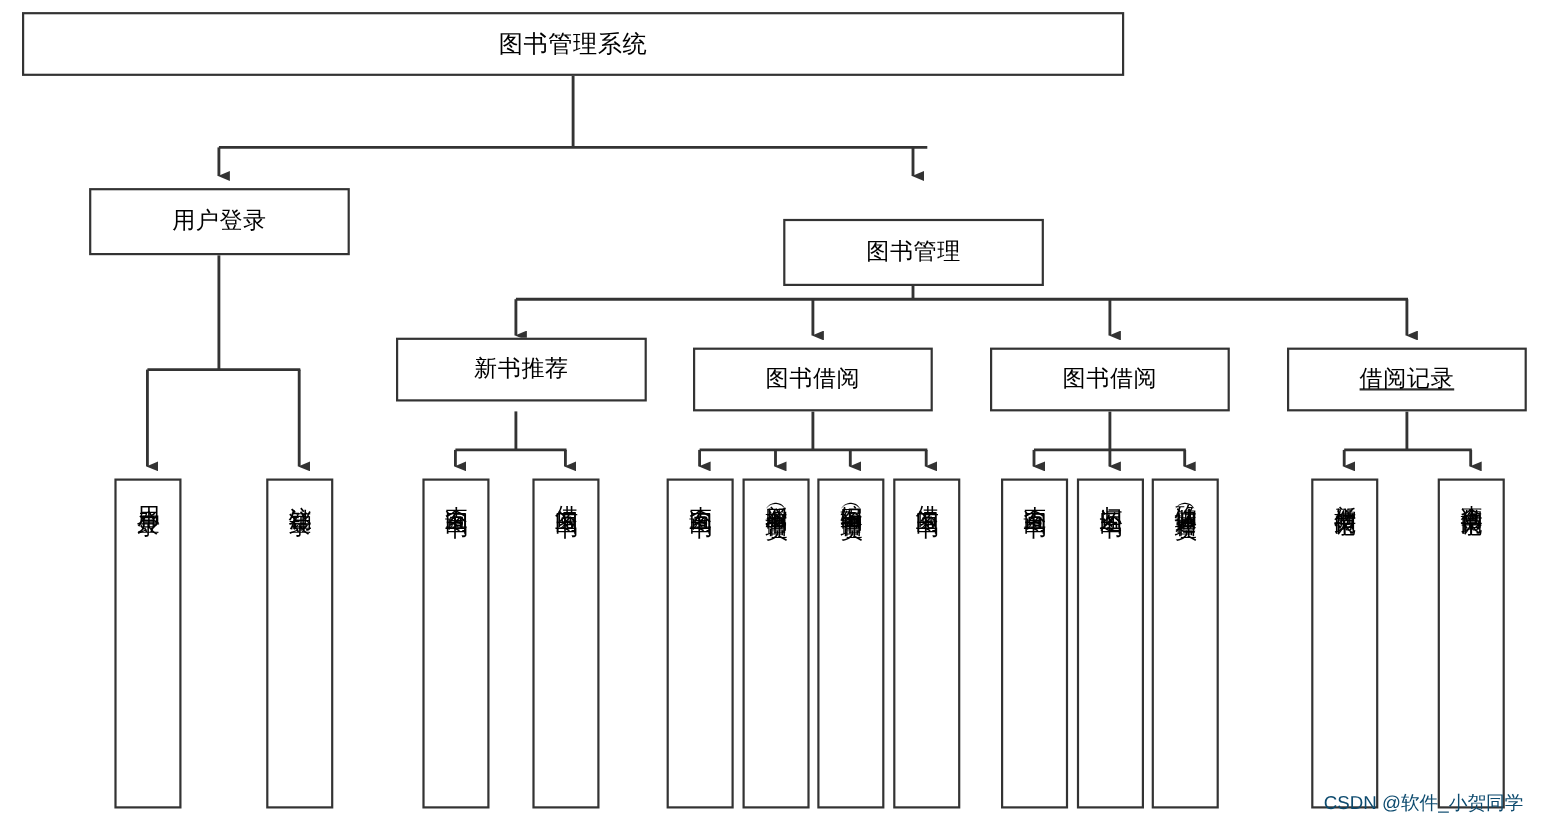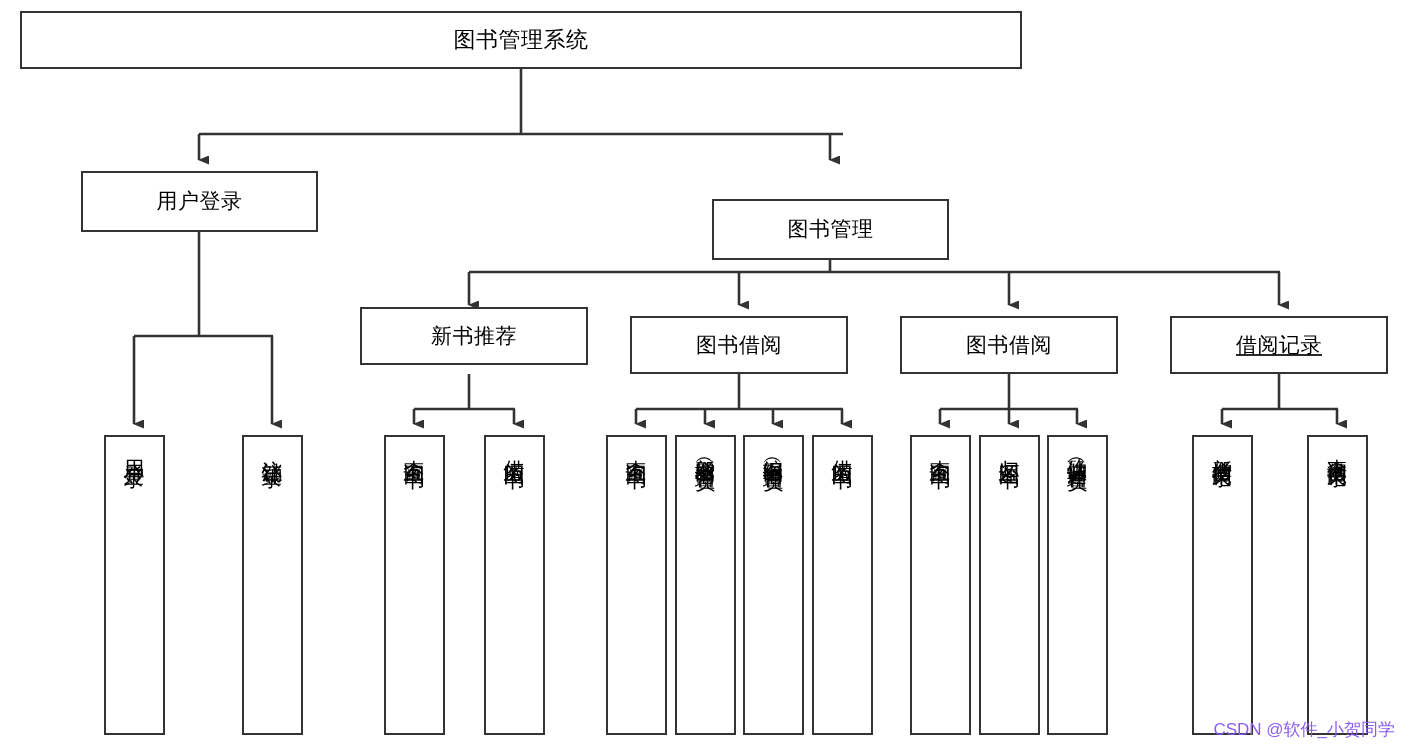--- a/index.html
+++ b/index.html
@@ -62,24 +62,24 @@
     letter-spacing: 3px;
     line-height: 1;
     white-space: nowrap;
   }
   .node.vertical.tall-text .node-label {
     font-size: 20px;
     letter-spacing: 2px;
   }
   #watermark {
     position: absolute;
-    right: 10px;
+    right: 20px;
     bottom: 6px;
     font-size: 17px;
-    color: #8b5cf6;
+    color: #0c4a6e;
     white-space: nowrap;
     z-index: 5;
     font-family: "Liberation Sans", "DejaVu Sans", sans-serif;
   }
 </style>
 </head>
 <body>
 
 <div id="diagram-root">
 

